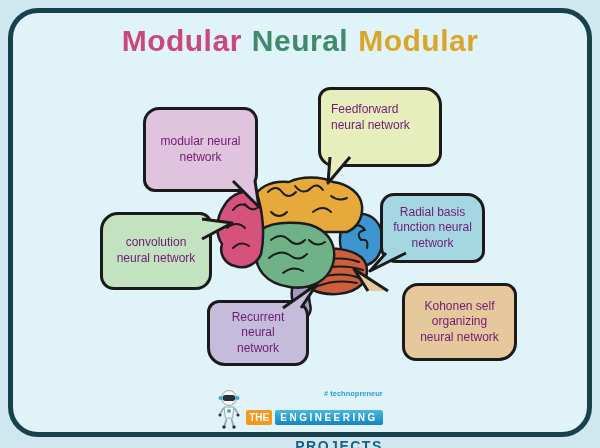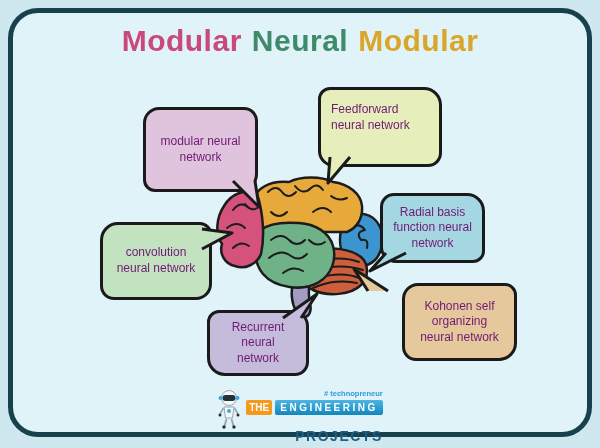--- a/index.html
+++ b/index.html
@@ -25,36 +25,36 @@
     font-size:12px;line-height:1.3;color:#701a75;text-align:center;
     padding:8px 10px;z-index:1;
   }
   .bubble .tail{position:absolute;z-index:2;overflow:visible;}
   .tail path{fill:var(--fill);stroke:#1a1a1a;stroke-width:3;stroke-linejoin:round;}
   
   .b-modular{left:143px;top:107px;width:115px;height:85px;}
   .b-modular .bubble-body{border-radius:16px 14px 18px 12px;}
   .b-feedforward{left:318px;top:87px;width:124px;height:80px;}
   .b-feedforward .bubble-body{border-radius:12px 18px 14px 16px;align-items:flex-start;justify-content:flex-start;text-align:left;padding:12px 10px;}
-  .b-convolution{left:100px;top:222px;width:112px;height:78px;}
+  .b-convolution{left:100px;top:212px;width:112px;height:78px;}
   .b-convolution .bubble-body{border-radius:18px 12px 16px 14px;}
   .b-radial{left:380px;top:181px;width:105px;height:70px;margin-top:12px;}
   .b-radial .bubble-body{border-radius:14px 18px 12px 16px;}
-  .b-recurrent{left:207px;top:300px;width:102px;height:66px;margin-top:10px;}
+  .b-recurrent{left:207px;top:300px;width:102px;height:66px;}
   .b-recurrent .bubble-body{border-radius:12px 16px 14px 18px;}
   .b-kohonen{left:358px;top:283px;width:115px;height:78px;}
   .b-kohonen .bubble-body{border-radius:16px 12px 18px 14px;margin-left:44px;}
   
   .brain{position:absolute;left:213px;top:170px;width:178px;height:150px;z-index:2;}
   .brain path{stroke:#1c1c1c;stroke-width:2.5;stroke-linejoin:round;stroke-linecap:round;}
   .brain .fold{fill:none;stroke-width:2;}
   
   .logo{position:absolute;left:0;right:0;top:389px;display:flex;justify-content:center;align-items:flex-start;gap:5px;z-index:4;}
   .logo-text{display:flex;flex-direction:column;align-items:flex-end;}
-  .logo-hashtag{font-size:7.5px;font-weight:700;color:var(--hc);margin-bottom:2px;}
+  .logo-hashtag{font-size:7.5px;font-weight:700;color:var(--hc);margin-bottom:12px;}
   .logo-row{display:flex;gap:3px;align-items:center;}
   .logo-the{background:var(--tb);color:#fff;font-weight:700;font-size:10px;padding:2px 3px;border-radius:2px;}
   .logo-eng{background:linear-gradient(180deg,#4cb6e2,var(--eb));color:#fff;font-weight:700;font-size:10px;letter-spacing:2.5px;padding:2px 5px;border-radius:2px;}
   .logo-projects{color:var(--pc);font-weight:700;font-size:14px;letter-spacing:1.5px;margin-top:13px;}
 </style>
 </head>
 <body>
 
 <div id="stage">
   <div class="frame"></div>

